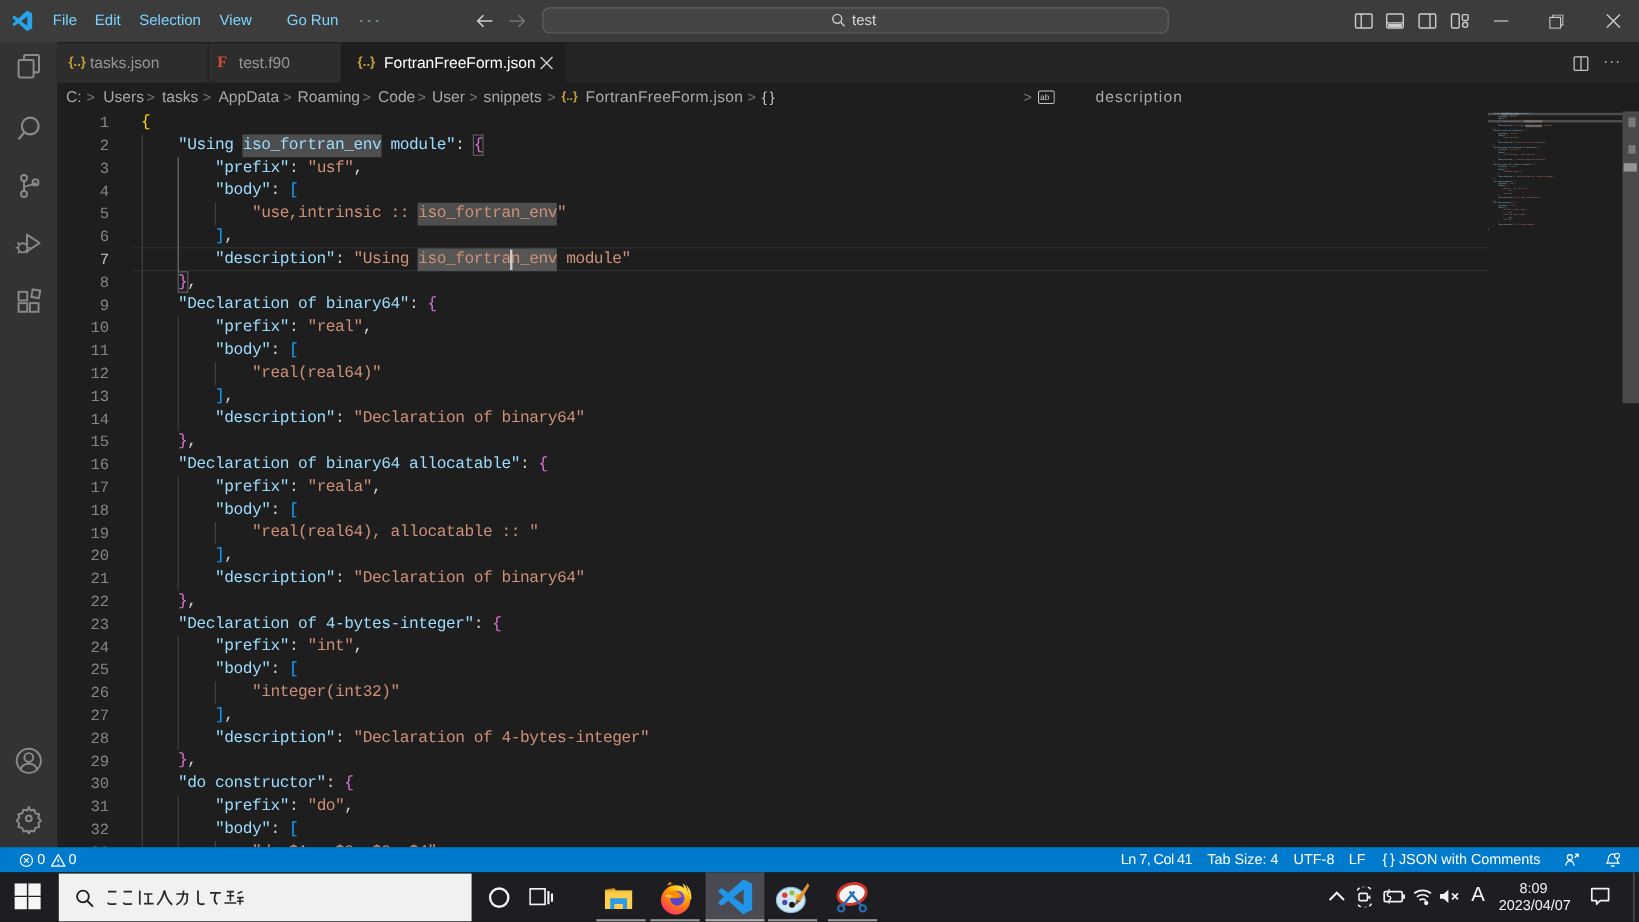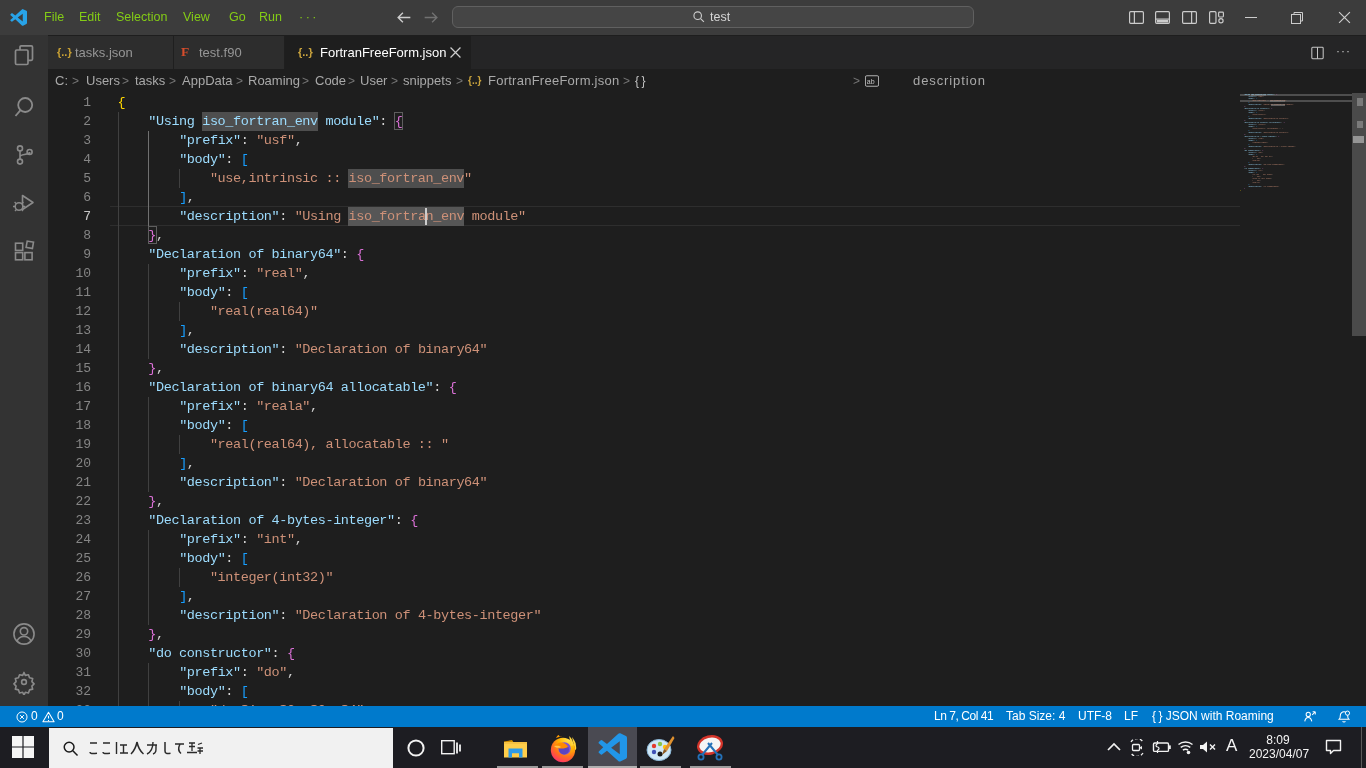--- a/index.html
+++ b/index.html
@@ -1,21 +1,21 @@
 <!DOCTYPE html>
 <html><head>
 <meta charset="utf-8">
 <style>
 *{margin:0;padding:0;box-sizing:border-box;}
 html,body{width:1366px;height:768px;overflow:hidden;background:#1e1e1e;font-family:"Liberation Sans",sans-serif;}
 .abs{position:absolute;}
 #stage{position:relative;width:1366px;height:768px;}
 
 #titlebar{position:absolute;left:0;top:0;width:1366px;height:35px;background:#3c3c3c;}
-.menu{position:absolute;top:0;height:35px;line-height:35px;color:#84cc16;font-size:12.5px;}
+.menu{position:absolute;top:0;height:35px;line-height:35px;color:#7dd3fc;font-size:12.5px;}
 
 #activitybar{position:absolute;left:0;top:35px;width:48px;height:671px;background:#333333;}
 
 #tabbar{position:absolute;left:48px;top:36px;width:1318px;height:33px;background:#252526;}
 .tab{position:absolute;top:0;height:33px;background:#2d2d2d;border-right:1px solid #1f1f1f;}
 .tablabel{position:absolute;top:0;height:33px;line-height:33px;font-size:13px;color:#969696;}
 
 #breadcrumbs{position:absolute;left:48px;top:69px;width:1318px;height:24px;background:#1e1e1e;}
 .bc{position:absolute;top:0;height:24px;line-height:24px;font-size:13px;color:#a9a9a9;white-space:nowrap;}
 .bsep{color:#767676;font-size:12px;}
@@ -42,21 +42,21 @@
 <div id="stage">
 
   <div id="titlebar">
     <svg class="abs" style="left:10px;top:9px" width="17" height="17" viewBox="0 0 100 100">
       <path fill="#28a3e8" d="M96.5 10.7 76.8 1.2a6 6 0 0 0-6.8 1.2L30.9 38.2 13.9 25.3a4 4 0 0 0-5.1.2L3.5 30.3a4 4 0 0 0 0 5.9L18.2 49.5 3.5 62.9a4 4 0 0 0 0 5.9l5.3 4.8a4 4 0 0 0 5.1.2l17-12.9 39.1 35.8a6 6 0 0 0 6.8 1.2l19.7-9.5A6 6 0 0 0 100 83V16.1a6 6 0 0 0-3.4-5.4ZM75 73.3 45.3 50.7 75 28.1Z"></path>
     </svg>
     <span class="menu" style="left:44px;">File</span>
     <span class="menu" style="left:79px;">Edit</span>
     <span class="menu" style="left:116px;">Selection</span>
     <span class="menu" style="left:183px;">View</span>
-    <span class="menu" style="left:229px;">Go</span>
+    <span class="menu" style="left:239px;">Go</span>
     <span class="menu" style="left:259px;">Run</span>
     <span class="menu" style="left:299px;letter-spacing:2.5px;">···</span>
 
     <svg class="abs" style="left:396px;top:9px" width="17" height="17" viewBox="0 0 16 16">
         <path d="M2.5 8h11M6.5 3.5 2 8l4.5 4.5" stroke="#cccccc" stroke-width="1.3" fill="none"></path>
       </svg>
     <svg class="abs" style="left:422px;top:9px" width="17" height="17" viewBox="0 0 16 16">
         <path d="M2.5 8h11M9.5 3.5 14 8l-4.5 4.5" stroke="#717171" stroke-width="1.3" fill="none"></path>
       </svg>
 
@@ -352,21 +352,21 @@
     <span class="st" style="left:31px;">0</span>
     <svg class="abs" style="left:42px;top:4.5px" width="13" height="12" viewBox="0 0 16 15">
         <path d="M8 1.5 15 13.5H1Z" stroke="#ffffff" stroke-width="1.3" fill="none" stroke-linejoin="round"></path>
         <path d="M8 6v3.5M8 11.2v1.3" stroke="#ffffff" stroke-width="1.3"></path>
       </svg>
     <span class="st" style="left:57px;">0</span>
     <span class="st" style="left:934px;letter-spacing:-0.45px;text-align:right;">Ln 7, Col 41</span>
     <span class="st" style="left:1006px;">Tab Size: 4</span>
     <span class="st" style="left:1078px;">UTF-8</span>
     <span class="st" style="left:1124px;">LF</span>
-    <span class="st" style="left:1152px;">{ } JSON with Roaming</span>
+    <span class="st" style="left:1152px;">{ } JSON with Comments</span>
     <svg class="abs" style="left:1303px;top:4px" width="14" height="14" viewBox="0 0 16 16">
         <circle cx="6" cy="5" r="2.4" stroke="#ffffff" stroke-width="1.2" fill="none"></circle>
         <path d="M2 13c.5-3 2-4.5 4-4.5s3.5 1.5 4 4.5" stroke="#ffffff" stroke-width="1.2" fill="none"></path>
         <path d="M10.5 5.5 14 2M14 2h-3M14 2v3" stroke="#ffffff" stroke-width="1.2" fill="none"></path>
       </svg>
     <svg class="abs" style="left:1337px;top:4px" width="14" height="14" viewBox="0 0 16 16">
         <path d="M8 2a4.2 4.2 0 0 0-4.2 4.2c0 3-1.3 4.3-1.3 4.3h11s-1.3-1.3-1.3-4.3A4.2 4.2 0 0 0 8 2Z" stroke="#ffffff" stroke-width="1.2" fill="none"></path>
         <path d="M6.5 12.7a1.6 1.6 0 0 0 3 0" stroke="#ffffff" stroke-width="1.2" fill="none"></path>
         <circle cx="12" cy="3.6" r="2.4" fill="#007acc" stroke="#ffffff" stroke-width="1.1"></circle>
       </svg>

